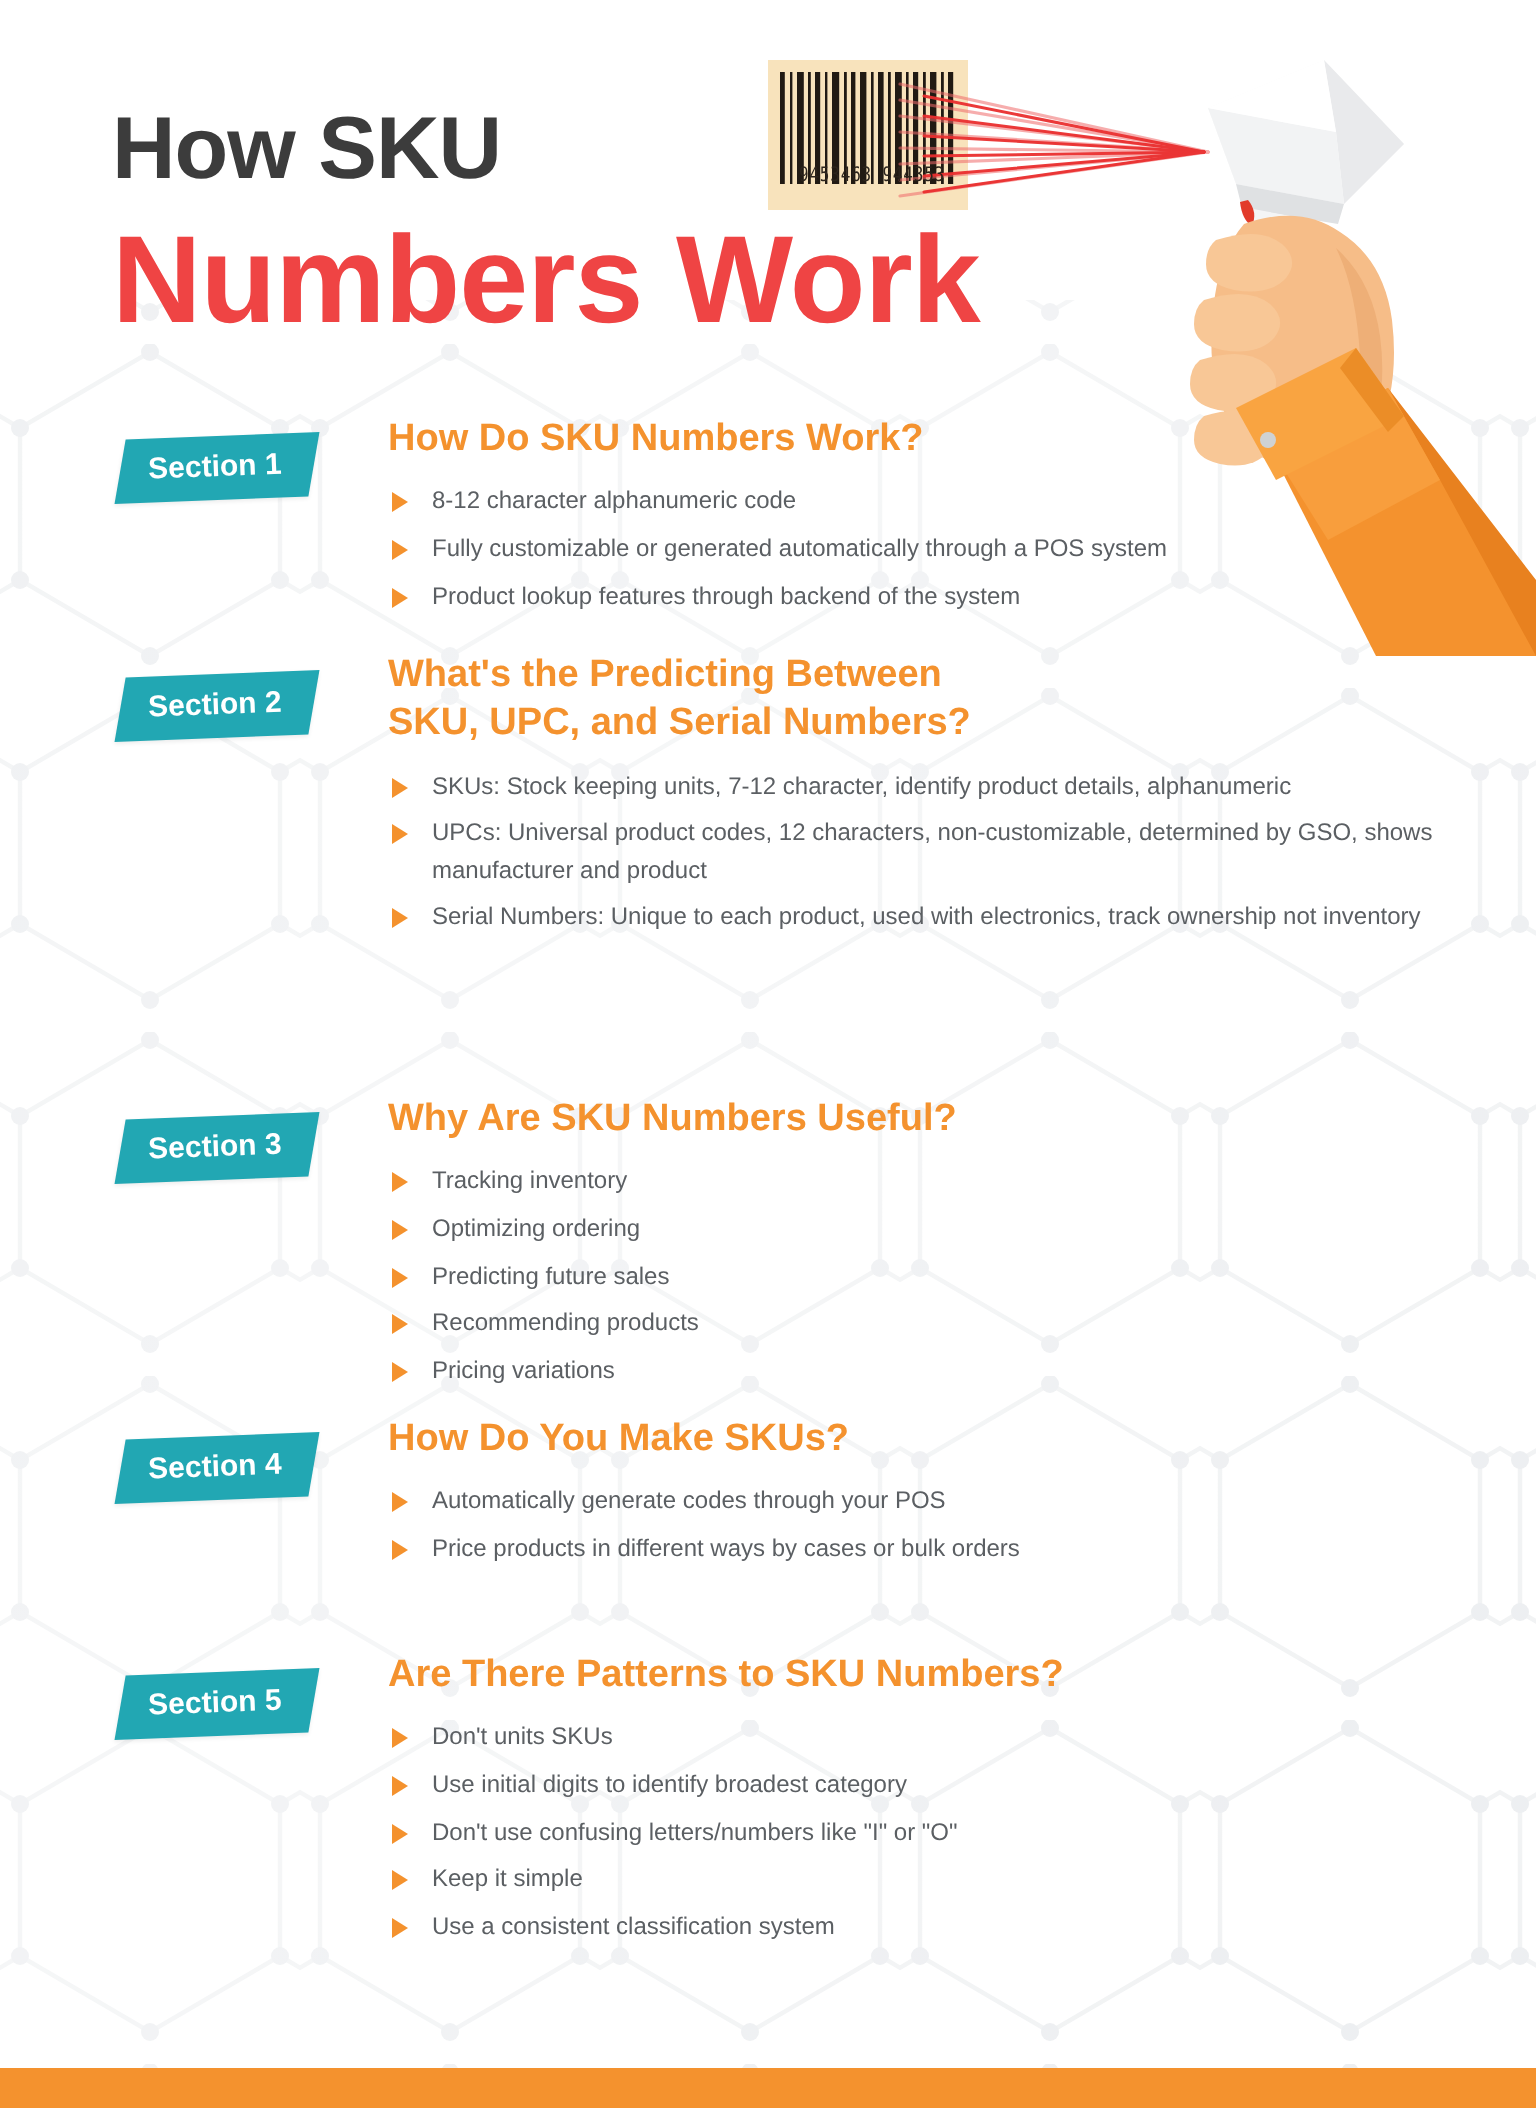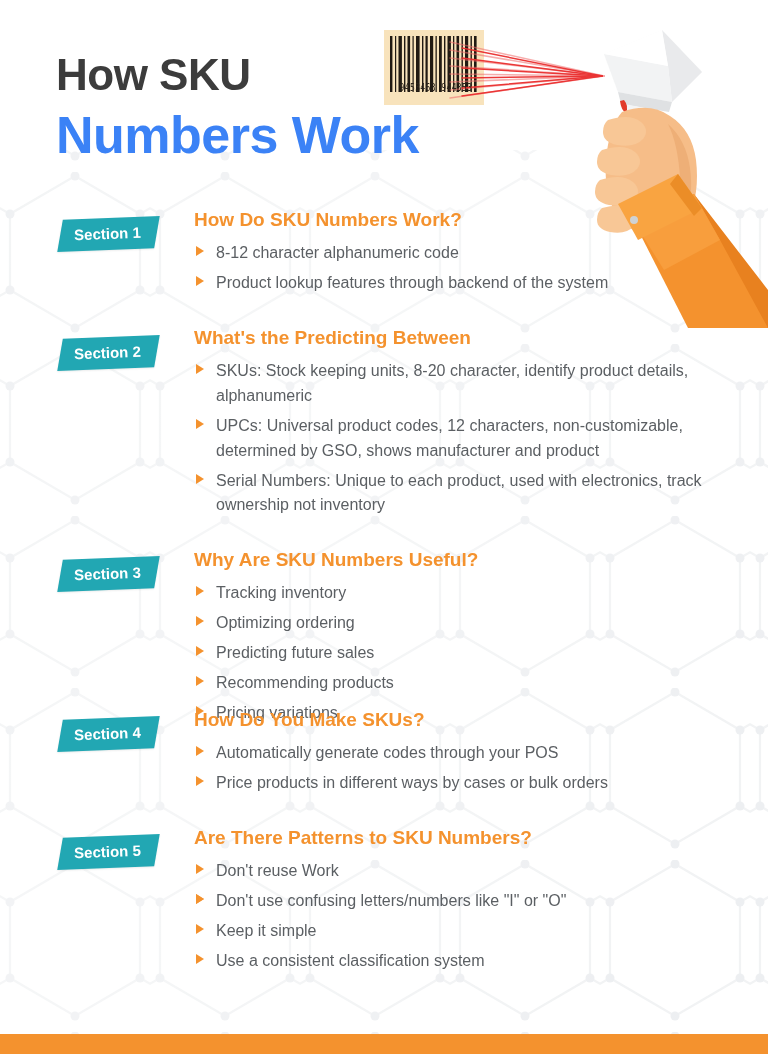--- a/index.html
+++ b/index.html
@@ -51,23 +51,23 @@
   .title-line1 {
     font-size: 44px;
     font-weight: bold;
     color: #3c3c3c;
     letter-spacing: -0.5px;
     line-height: 1.05;
     margin: 0;
     white-space: nowrap;
   }
   .title-line2 {
-    font-size: 52px;
+    font-size: 62px;
     font-weight: bold;
-    color: #3b82f6;
+    color: #ef4444;
     letter-spacing: -0.5px;
     line-height: 1.05;
     margin: 10px 0 0 0;
     white-space: nowrap;
   }
 
   
   #scanner-art {
     position: absolute;
     left: 372px;
@@ -140,21 +140,21 @@
   ul.bullets {
     list-style: none;
     margin: 0;
     padding: 0;
   }
   ul.bullets li {
     position: relative;
     padding-left: 22px;
     margin-bottom: 5px;
     color: #5b5f63;
-    font-size: 16px;
+    font-size: 12px;
     line-height: 1.55;
   }
   ul.bullets li .tri {
     position: absolute;
     left: 2px;
     top: 5px;
     width: 0;
     height: 0;
     border-left: 8px solid #f4922e;
     border-top: 5.5px solid transparent;
@@ -317,37 +317,39 @@
         <div class="sec-badge">
           <span>Section 1</span>
         </div>
       </div>
       <div class="sec-body">
         <h2 class="sec-heading">
           <span>How Do SKU Numbers Work?</span>
         </h2>
         <ul class="bullets">
           <li><span class="tri"></span><span>8-12 character alphanumeric code</span></li>
+          <li><span class="tri"></span><span>Fully customizable or generated automatically through a POS system</span></li>
           <li><span class="tri"></span><span>Product lookup features through backend of the system</span></li>
         </ul>
       </div>
     </div>
 
     <div class="section" id="section-2">
       <div class="sec-badge-wrap">
         <div class="sec-badge">
           <span>Section 2</span>
         </div>
       </div>
       <div class="sec-body">
         <h2 class="sec-heading">
           <span>What's the Predicting Between</span>
+          <span class="hl2">SKU, UPC, and Serial Numbers?</span>
         </h2>
         <ul class="bullets">
-          <li><span class="tri"></span><span>SKUs: Stock keeping units, 8-20 character, identify product details, alphanumeric</span></li>
+          <li><span class="tri"></span><span>SKUs: Stock keeping units, 7-12 character, identify product details, alphanumeric</span></li>
           <li><span class="tri"></span><span>UPCs: Universal product codes, 12 characters, non-customizable, determined by GSO, shows manufacturer and product</span></li>
           <li><span class="tri"></span><span>Serial Numbers: Unique to each product, used with electronics, track ownership not inventory</span></li>
         </ul>
       </div>
     </div>
 
     <div class="section" id="section-3">
       <div class="sec-badge-wrap">
         <div class="sec-badge">
           <span>Section 3</span>
@@ -388,22 +390,22 @@
       <div class="sec-badge-wrap">
         <div class="sec-badge">
           <span>Section 5</span>
         </div>
       </div>
       <div class="sec-body">
         <h2 class="sec-heading">
           <span>Are There Patterns to SKU Numbers?</span>
         </h2>
         <ul class="bullets">
-          <li><span class="tri"></span><span>Don't reuse Work</span></li>
-          <li><span class="tri"></span></li>
+          <li><span class="tri"></span><span>Don't units SKUs</span></li>
+          <li><span class="tri"></span><span>Use initial digits to identify broadest category</span></li>
           <li><span class="tri"></span><span>Don't use confusing letters/numbers like "I" or "O"</span></li>
           <li><span class="tri"></span><span>Keep it simple</span></li>
           <li><span class="tri"></span><span>Use a consistent classification system</span></li>
         </ul>
       </div>
     </div>
 
   </div>
 
   <div id="footer-bar"></div>

